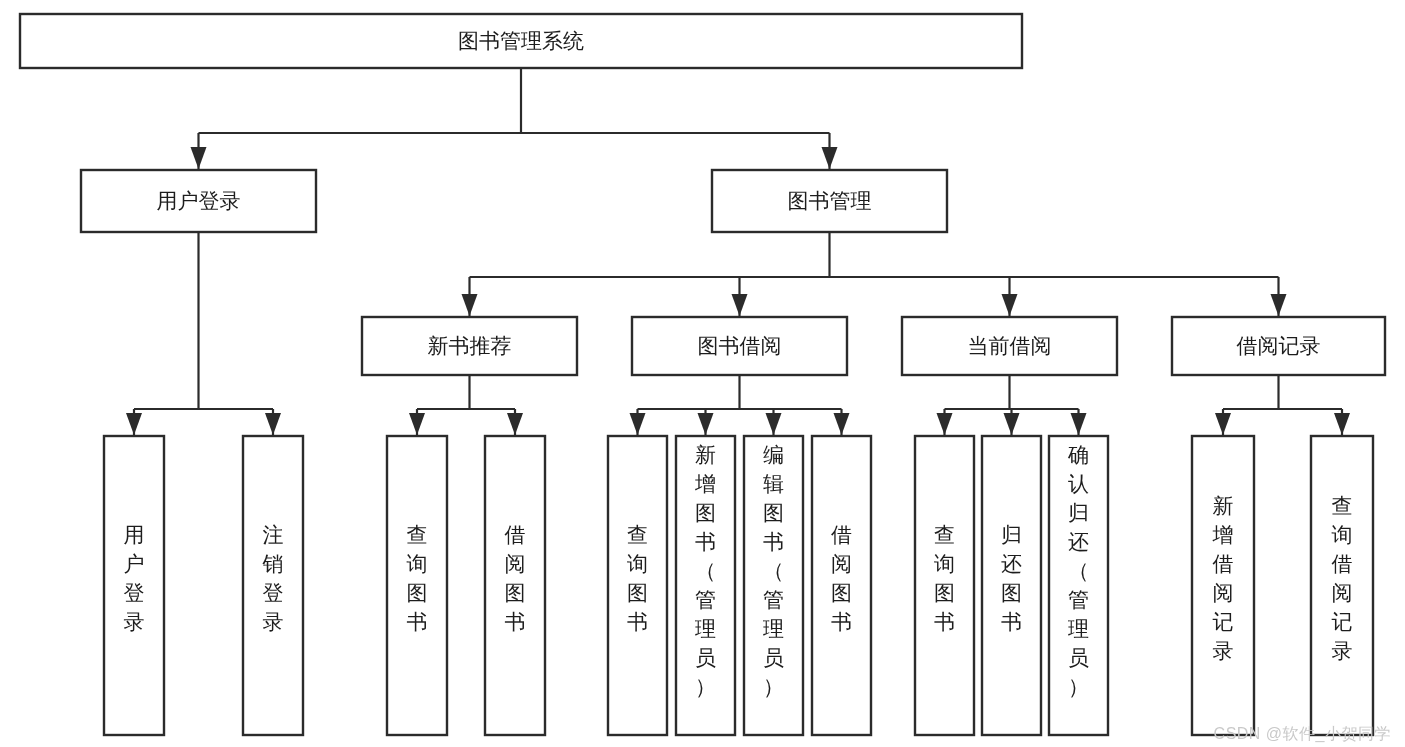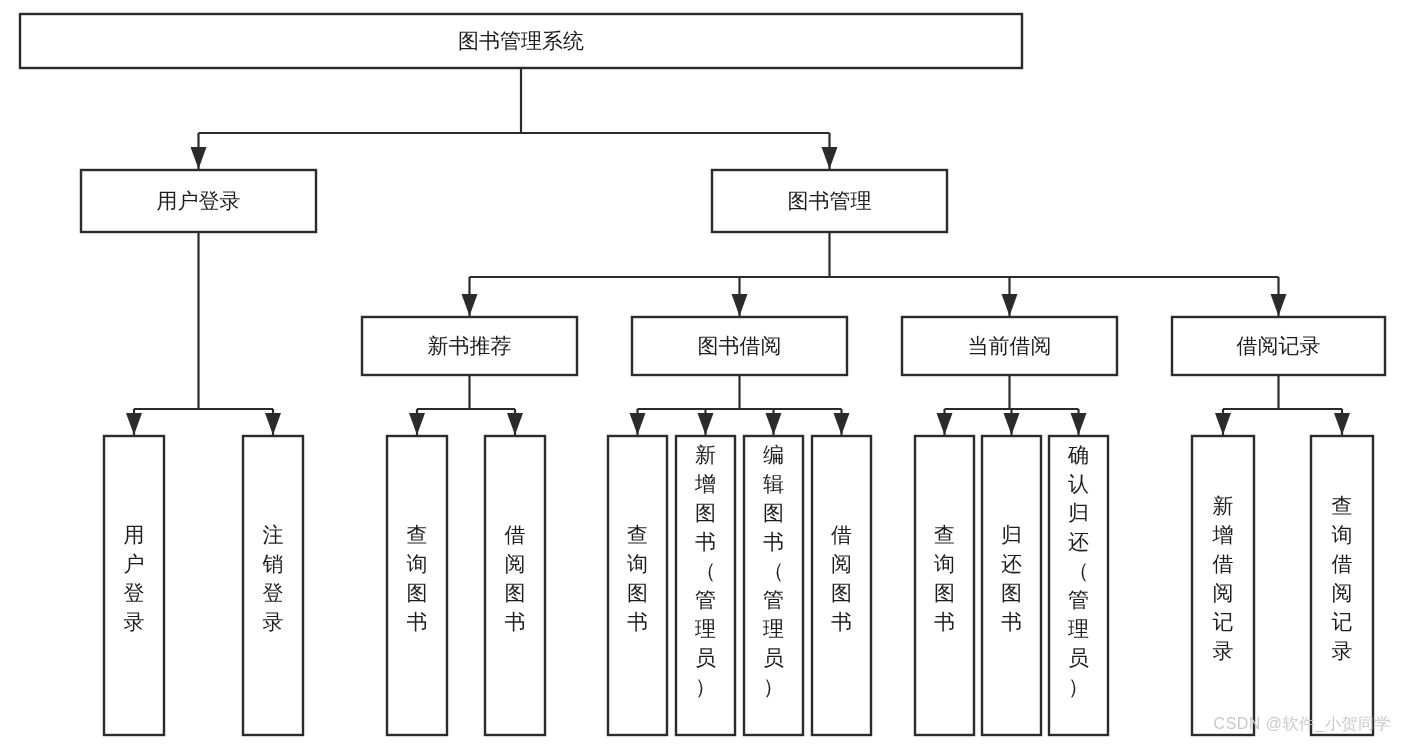--- a/index.html
+++ b/index.html
@@ -51,21 +51,21 @@
   }
   .node-label-vertical {
     fill: #1d1d1d;
     font-family: "Liberation Sans", "DejaVu Sans", sans-serif;
     font-size: 21px;
     text-anchor: middle;
   }
   .watermark {
     position: absolute;
     right: 14px;
-    bottom: 12px;
+    bottom: 2px;
     font-family: "Liberation Sans", "DejaVu Sans", sans-serif;
     font-size: 16px;
     color: #c9c9c9;
     letter-spacing: 0.5px;
     white-space: nowrap;
     user-select: none;
   }
 </style>
 </head>
 <body>

